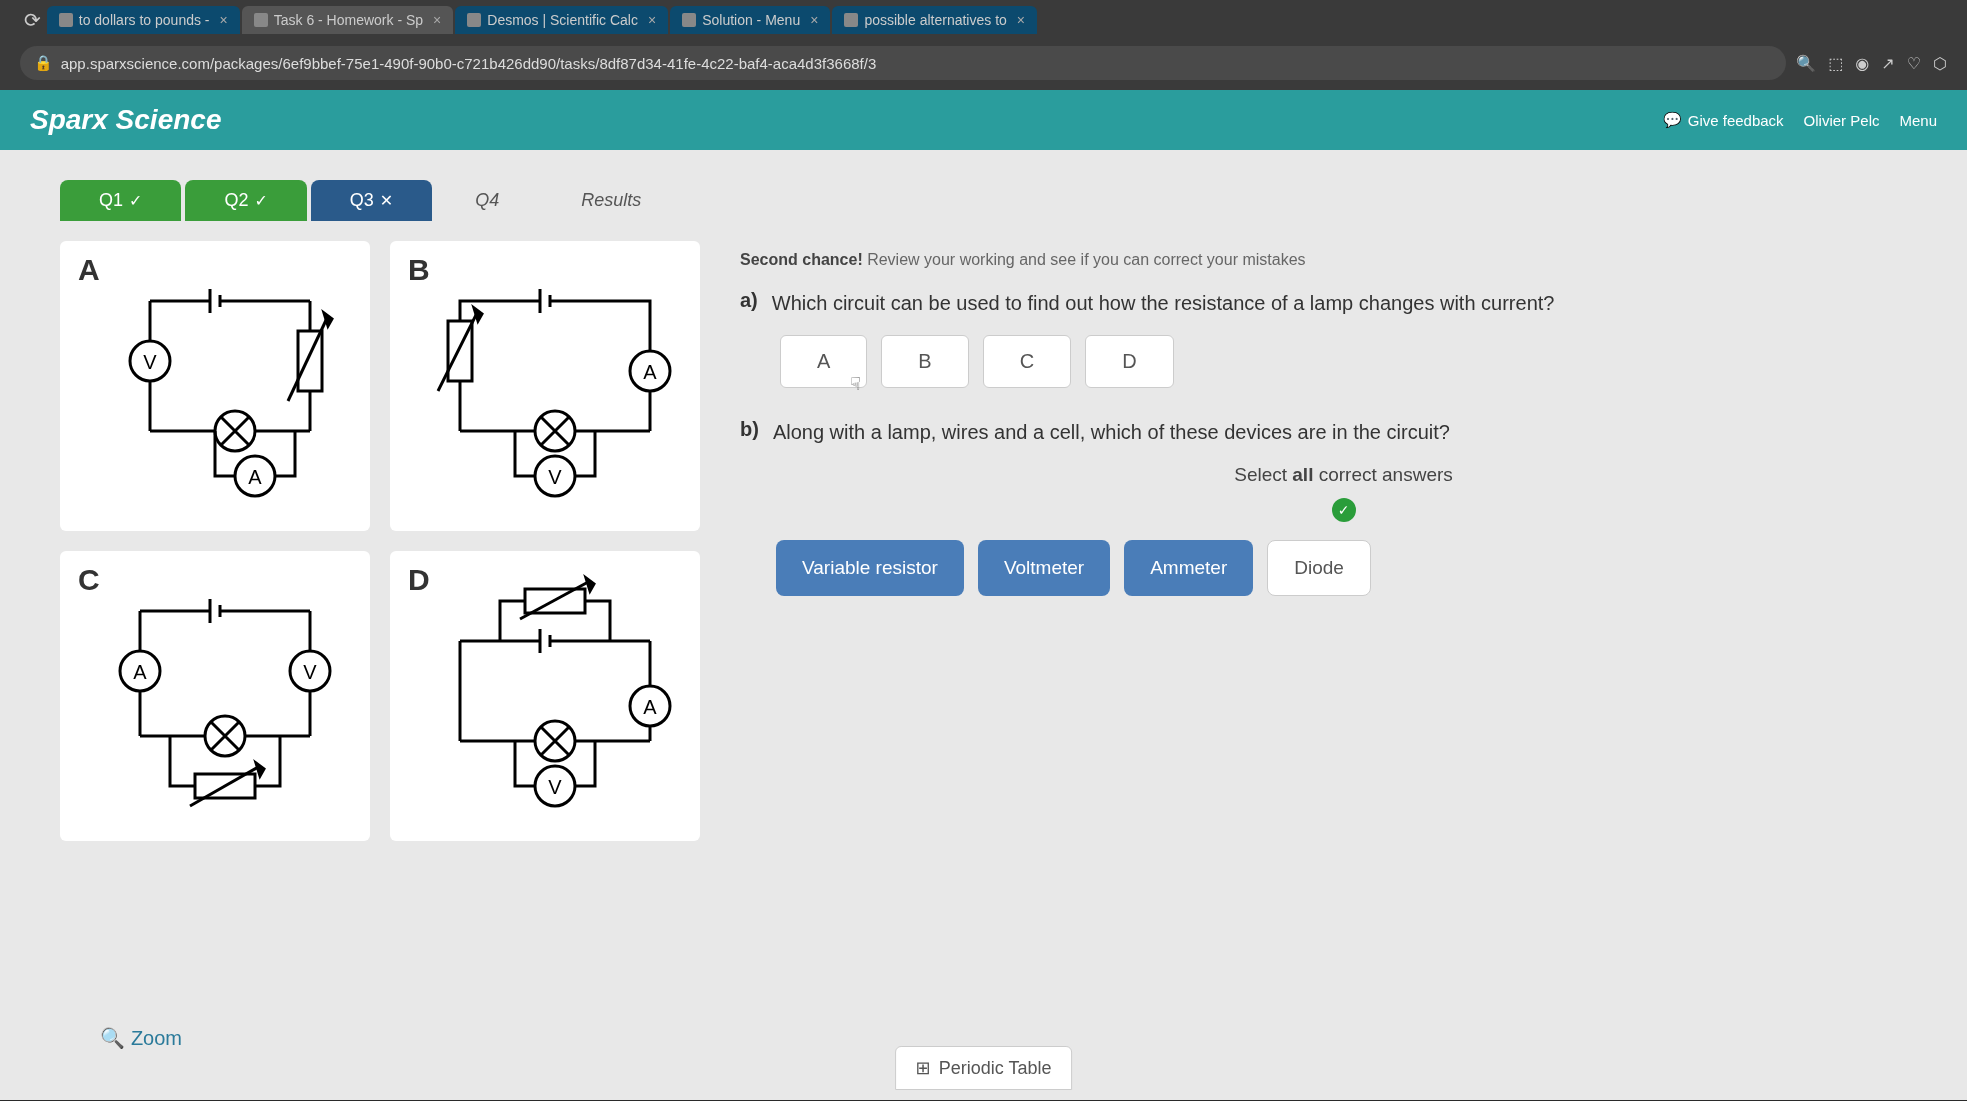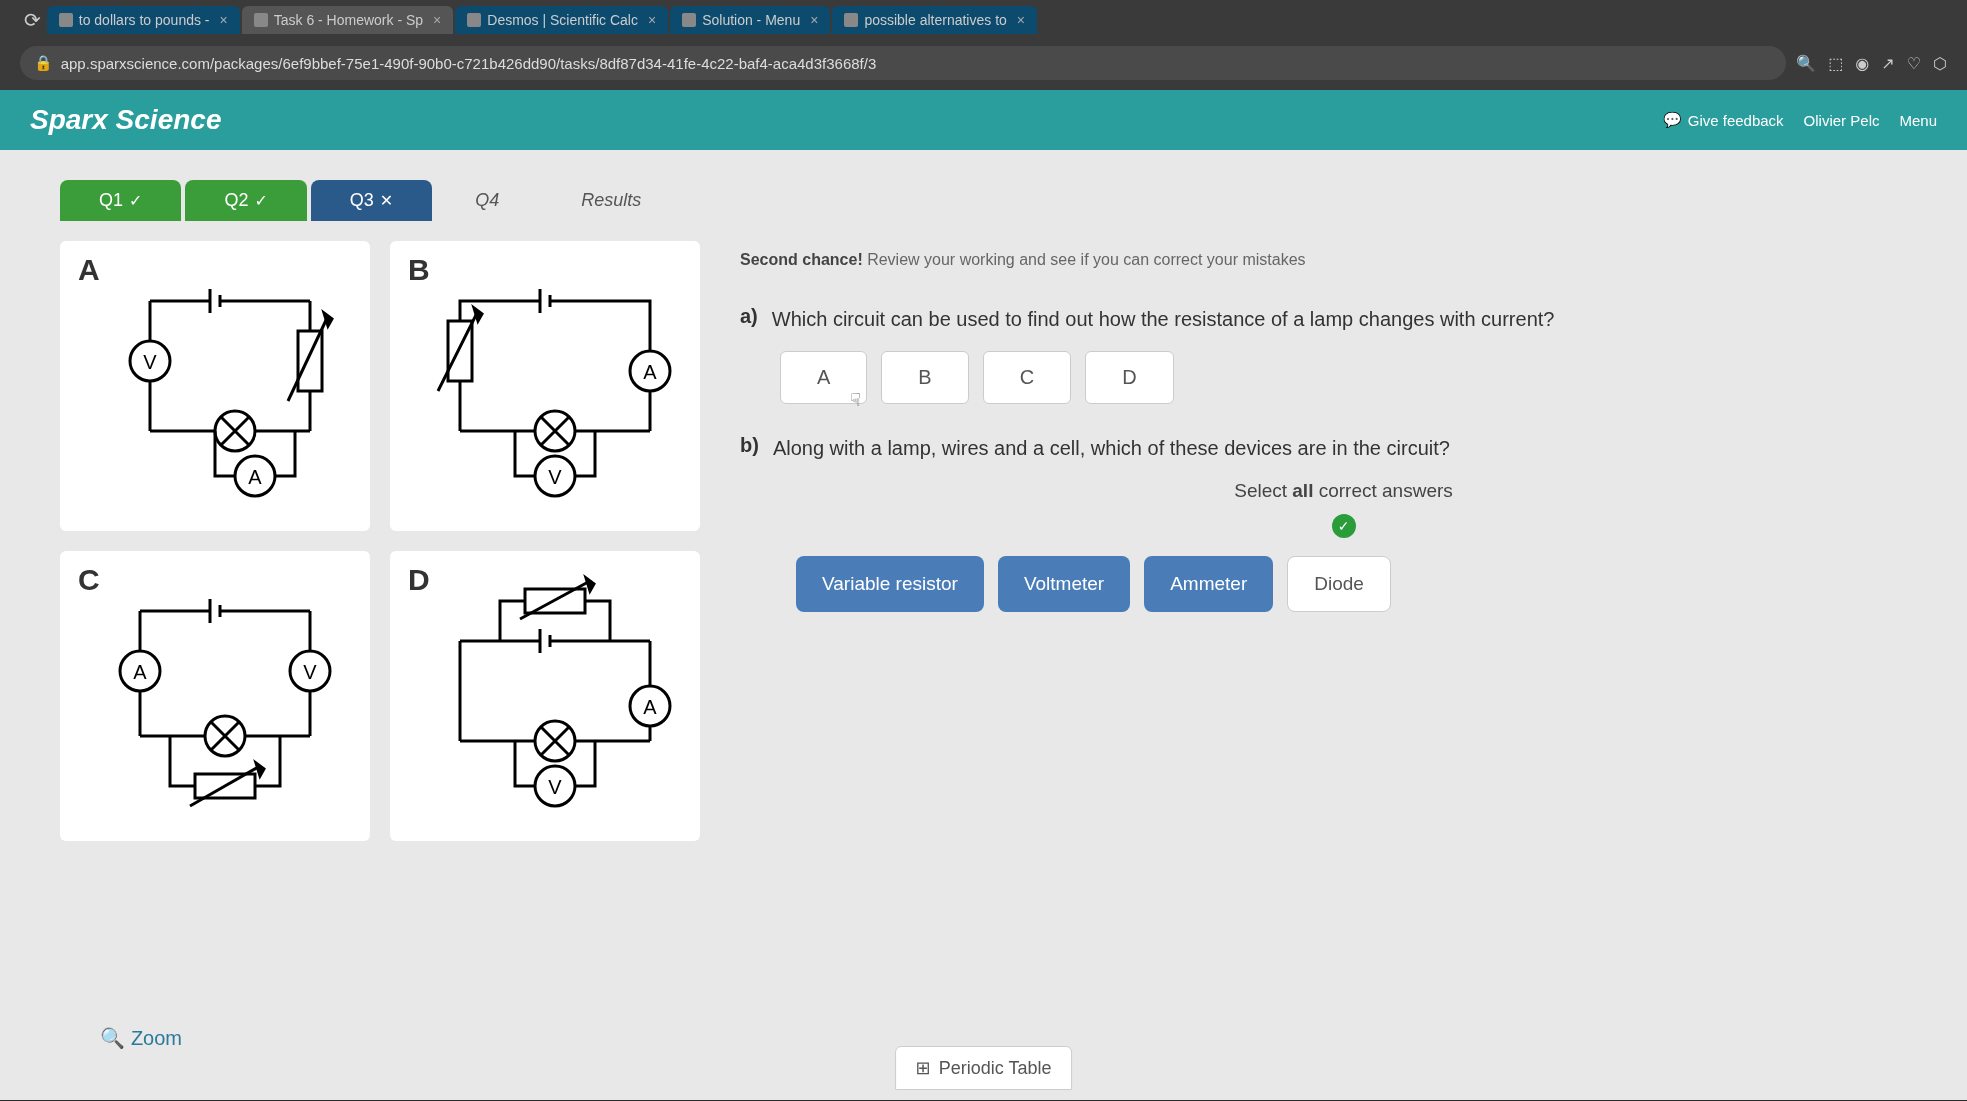--- a/index.html
+++ b/index.html
@@ -33,36 +33,36 @@
 .qtab.neutral { background: transparent; color: #555; font-style: italic; }
 .check { font-size: 16px; }
 
 .main-row { display: flex; gap: 40px; }
 
 .circuits-panel { display: grid; grid-template-columns: 1fr 1fr; gap: 20px; }
 .circuit-box { background: white; border-radius: 6px; padding: 20px; width: 310px; height: 290px; position: relative; }
 .circuit-label { position: absolute; top: 12px; left: 18px; font-size: 30px; font-weight: bold; color: #333; }
 
 .questions-panel { flex: 1; padding-top: 10px; }
-.second-chance { color: #666; font-size: 16px; margin-bottom: 36px; }
+.second-chance { color: #666; font-size: 16px; margin-bottom: 20px; }
 .second-chance b { color: #444; }
 
 .question-block { margin-bottom: 30px; }
 .q-row { display: flex; gap: 14px; align-items: flex-start; margin-bottom: 18px; }
 .q-letter { font-weight: bold; font-size: 20px; color: #333; }
 .q-text { font-size: 20px; color: #333; line-height: 1.4; }
 
 .option-row { display: flex; gap: 14px; margin-left: 40px; margin-bottom: 20px; position: relative; }
 .option-btn { background: white; border: 1px solid #ccc; border-radius: 6px; padding: 14px 36px; font-size: 20px; color: #555; cursor: pointer; }
 .cursor-icon { position: absolute; left: 70px; top: 38px; font-size: 18px; color: #555; }
 
 .select-text { font-size: 19px; color: #444; margin-left: 40px; margin-bottom: 18px; display: flex; align-items: center; gap: 12px; flex-direction: column; }
 .green-check { width: 24px; height: 24px; background: #2a9d3a; border-radius: 50%; display: inline-flex; align-items: center; justify-content: center; color: white; font-size: 14px; }
 
-.device-row { display: flex; gap: 14px; margin-left: 56px; }
+.device-row { display: flex; gap: 14px; margin-left: 36px; }
 .device-btn { border-radius: 8px; padding: 16px 26px; font-size: 19px; cursor: pointer; border: none; }
 .device-btn.selected { background: #4a7db8; color: white; }
 .device-btn.unselected { background: white; border: 1px solid #ccc; color: #555; }
 
 .zoom-link { position: absolute; bottom: 50px; left: 100px; color: #2a7a9a; font-size: 20px; display: flex; align-items: center; gap: 6px; cursor: pointer; }
 
 .periodic-btn { position: absolute; bottom: 10px; left: 50%; transform: translateX(-50%); background: white; border: 1px solid #ccc; border-radius: 6px 6px 0 0; padding: 10px 20px; font-size: 18px; color: #555; display: flex; align-items: center; gap: 8px; }
 
 svg { display: block; }
 </style>

